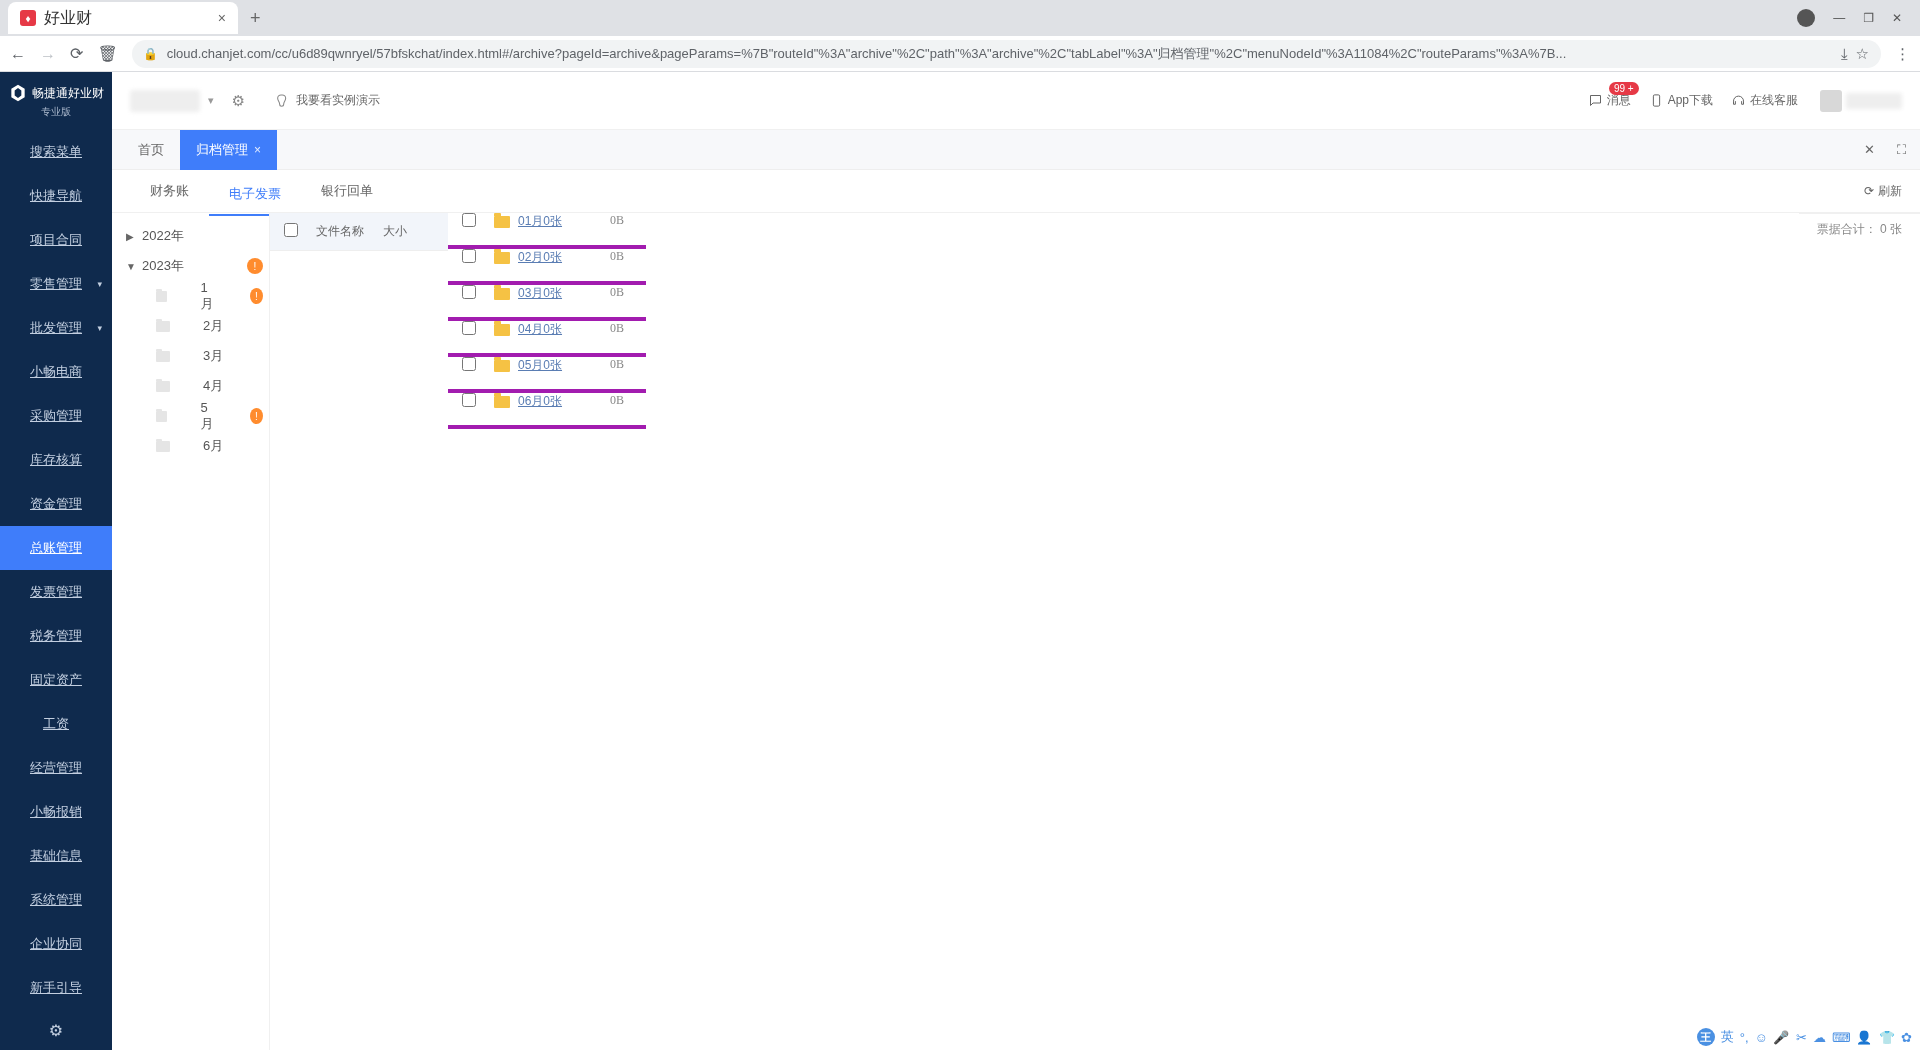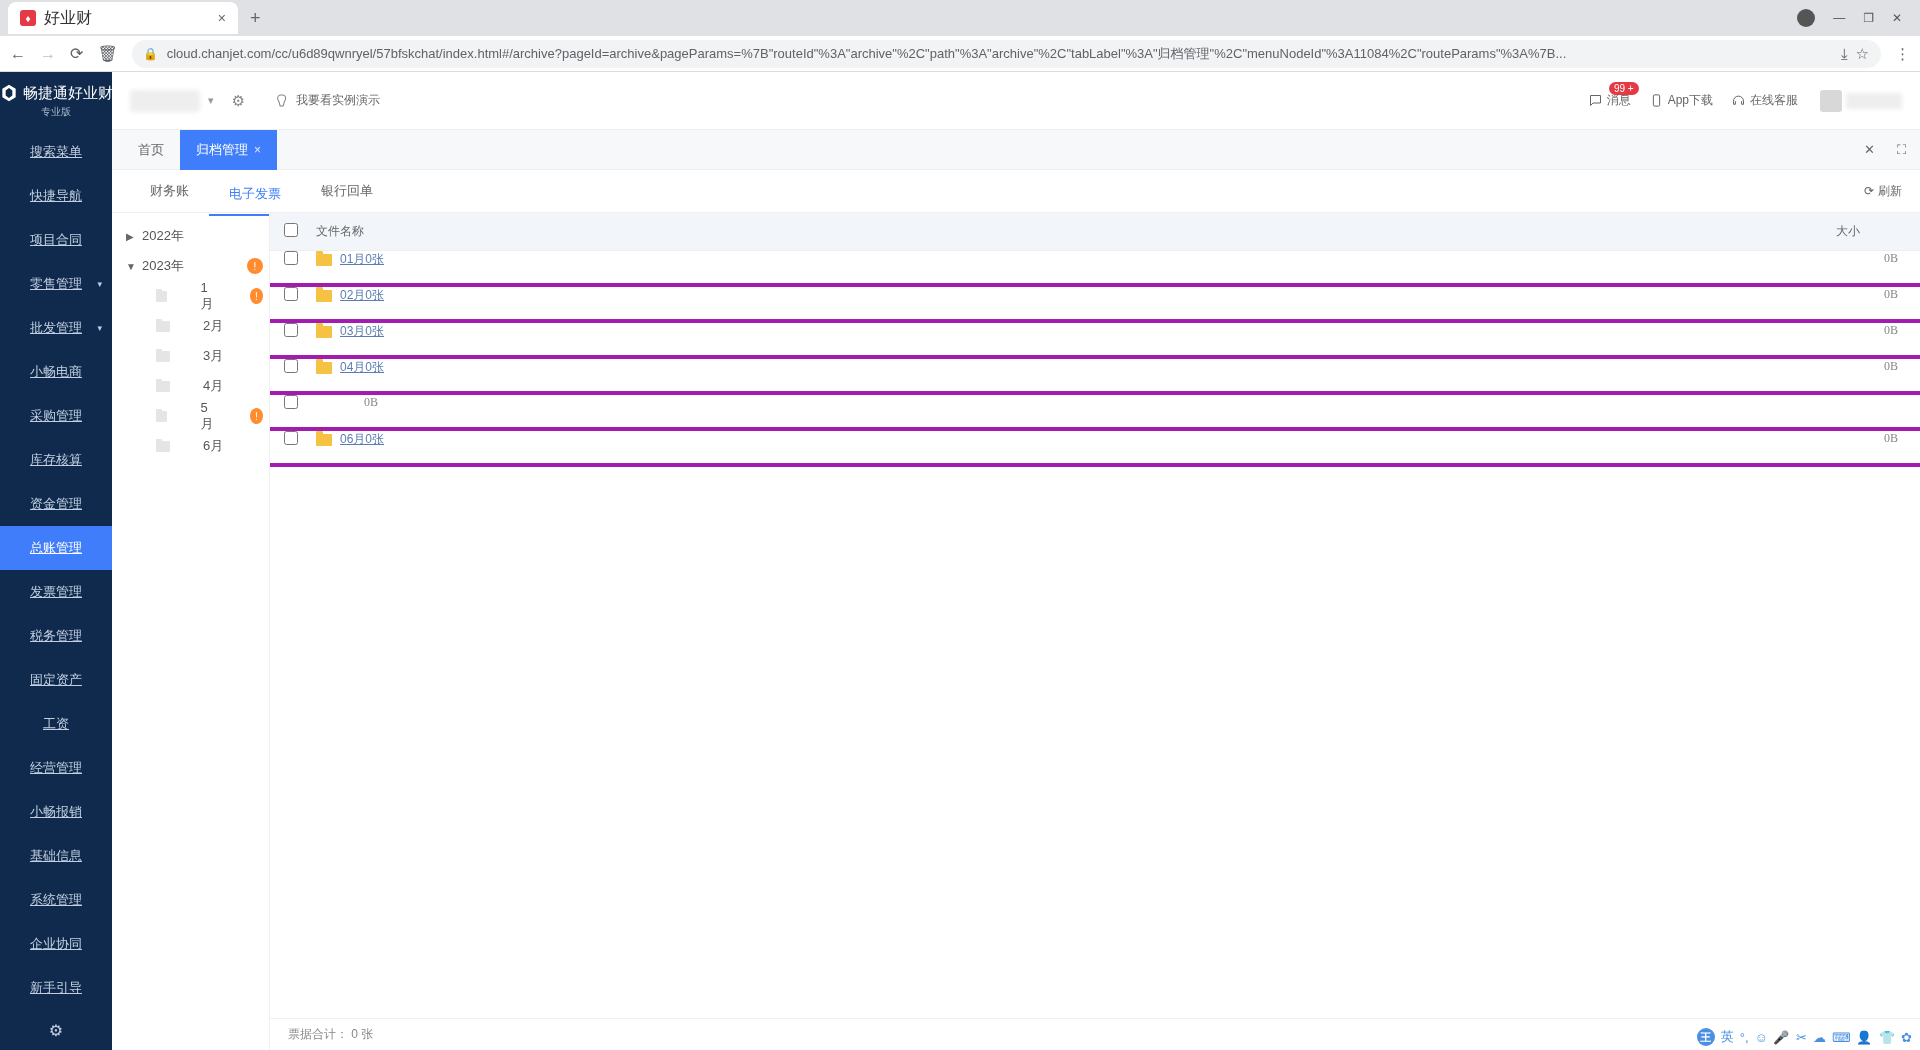--- a/index.html
+++ b/index.html
@@ -25,21 +25,21 @@
 .url-text { color: #5f6368; font-size: 13px; flex: 1; white-space: nowrap; overflow: hidden; text-overflow: ellipsis; }
 .toolbar-icon { color: #5f6368; font-size: 15px; cursor: pointer; }
 
 
 .app { display: flex; height: calc(1050px - 72px); }
 
 .sidebar { width: 112px; background: #0f2a4d; color: #c3cfe0; display: flex; flex-direction: column; }
 .sidebar-logo { height: 58px; display: flex; flex-direction: column; align-items: center; justify-content: center; gap: 2px; }
 .logo-row { display: flex; align-items: center; gap: 4px; }
 .logo-mark { width: 20px; height: 20px; }
-.logo-text { font-size: 15px; color: #fff; white-space: nowrap; }
+.logo-text { font-size: 12px; color: #fff; white-space: nowrap; }
 .logo-sub { font-size: 10px; color: #a8b6ca; }
 .sidebar-menu { flex: 1; overflow-y: auto; }
 .sidebar-item { height: 44px; display: flex; align-items: center; justify-content: center; font-size: 13px; cursor: pointer; position: relative; white-space: nowrap; padding: 0 8px; text-decoration: underline; }
 .sidebar-item.active { background: #3f7dfa; color: #fff; }
 .sidebar-item .caret { position: absolute; right: 10px; font-size: 9px; }
 .sidebar-footer { height: 40px; display: flex; align-items: center; justify-content: center; }
 .gear-icon { color: #c3cfe0; font-size: 16px; }
 
 .main { flex: 1; display: flex; flex-direction: column; background: #fff; }
 
@@ -72,25 +72,25 @@
 
 .archive-body { flex: 1; display: flex; border-top: 1px solid #f0f0f0; overflow: hidden; }
 .year-tree { width: 158px; padding: 8px 6px; border-right: 1px solid #f0f0f0; overflow-y: auto; }
 .tree-node { display: flex; align-items: center; height: 30px; font-size: 13px; color: #555; cursor: pointer; gap: 6px; padding-left: 8px; }
 .tree-node .arrow { font-size: 10px; color: #666; width: 10px; }
 .tree-node.child { padding-left: 38px; gap: 33px; }
 .folder-sm { width: 14px; height: 11px; background: #e5e5e5; border-radius: 1px; position: relative; }
 .folder-sm::before { content: ""; position: absolute; top: -2px; left: 0; width: 6px; height: 2px; background: #e5e5e5; border-radius: 1px 1px 0 0; }
 .tree-badge { margin-left: auto; width: 16px; height: 16px; border-radius: 50%; background: #ff8c2e; color: #fff; font-size: 10px; display: flex; align-items: center; justify-content: center; }
 
-.file-panel { flex: 1; display: flex; flex-direction: column; }
+.file-panel { flex: 1; display: flex; flex-direction: row; }
 .file-header { height: 38px; display: flex; align-items: center; background: #f2f5fa; padding: 0 14px; font-size: 12px; color: #666; border-bottom: 1px solid #eee; }
 .file-header .col-check { width: 32px; }
 .file-header .col-name { flex: 1; }
-.file-header .col-size { width: 70px; text-align: left; padding-right: 8px; }
+.file-header .col-size { width: 70px; text-align: center; padding-right: 8px; }
 .file-row { height: 36px; display: flex; align-items: flex-start; padding: 0 14px; border-bottom: 4px solid #a21caf; font-size: 12px; }
 .file-row .col-check { width: 32px; }
 .file-row .col-name { flex: 1; display: flex; align-items: center; gap: 8px; }
 .file-row .col-size { width: 70px; text-align: right; color: #888; padding-right: 8px; font-family: Liberation Serif, serif; }
 .folder-icon { width: 16px; height: 12px; background: #f5c244; border-radius: 1px; position: relative; }
 .folder-icon::before { content: ""; position: absolute; top: -3px; left: 0; width: 7px; height: 3px; background: #f5c244; border-radius: 1px 1px 0 0; }
 .file-link { color: #5a7db3; text-decoration: underline; cursor: pointer; }
 input[type=checkbox] { width: 14px; height: 14px; cursor: pointer; }
 
 .status-bar { height: 32px; display: flex; align-items: center; padding: 0 18px; font-size: 12px; color: #888; border-top: 1px solid #f0f0f0; }
@@ -361,20 +361,24 @@
             <div class="file-row">
               <div class="col-check"><input type="checkbox" style=""></div>
               <div class="col-name">
                 <span class="folder-icon"></span>
                 <span class="file-link">04月0张</span>
               </div>
               <div class="col-size">0B</div>
             </div>
             <div class="file-row">
               <div class="col-check"><input type="checkbox" style=""></div>
+              <div class="col-name">
+                <span class="folder-icon"></span>
+                <span class="file-link">05月0张</span>
+              </div>
               <div class="col-size">0B</div>
             </div>
             <div class="file-row">
               <div class="col-check"><input type="checkbox" style=""></div>
               <div class="col-name">
                 <span class="folder-icon"></span>
                 <span class="file-link">06月0张</span>
               </div>
               <div class="col-size">0B</div>
             </div>

